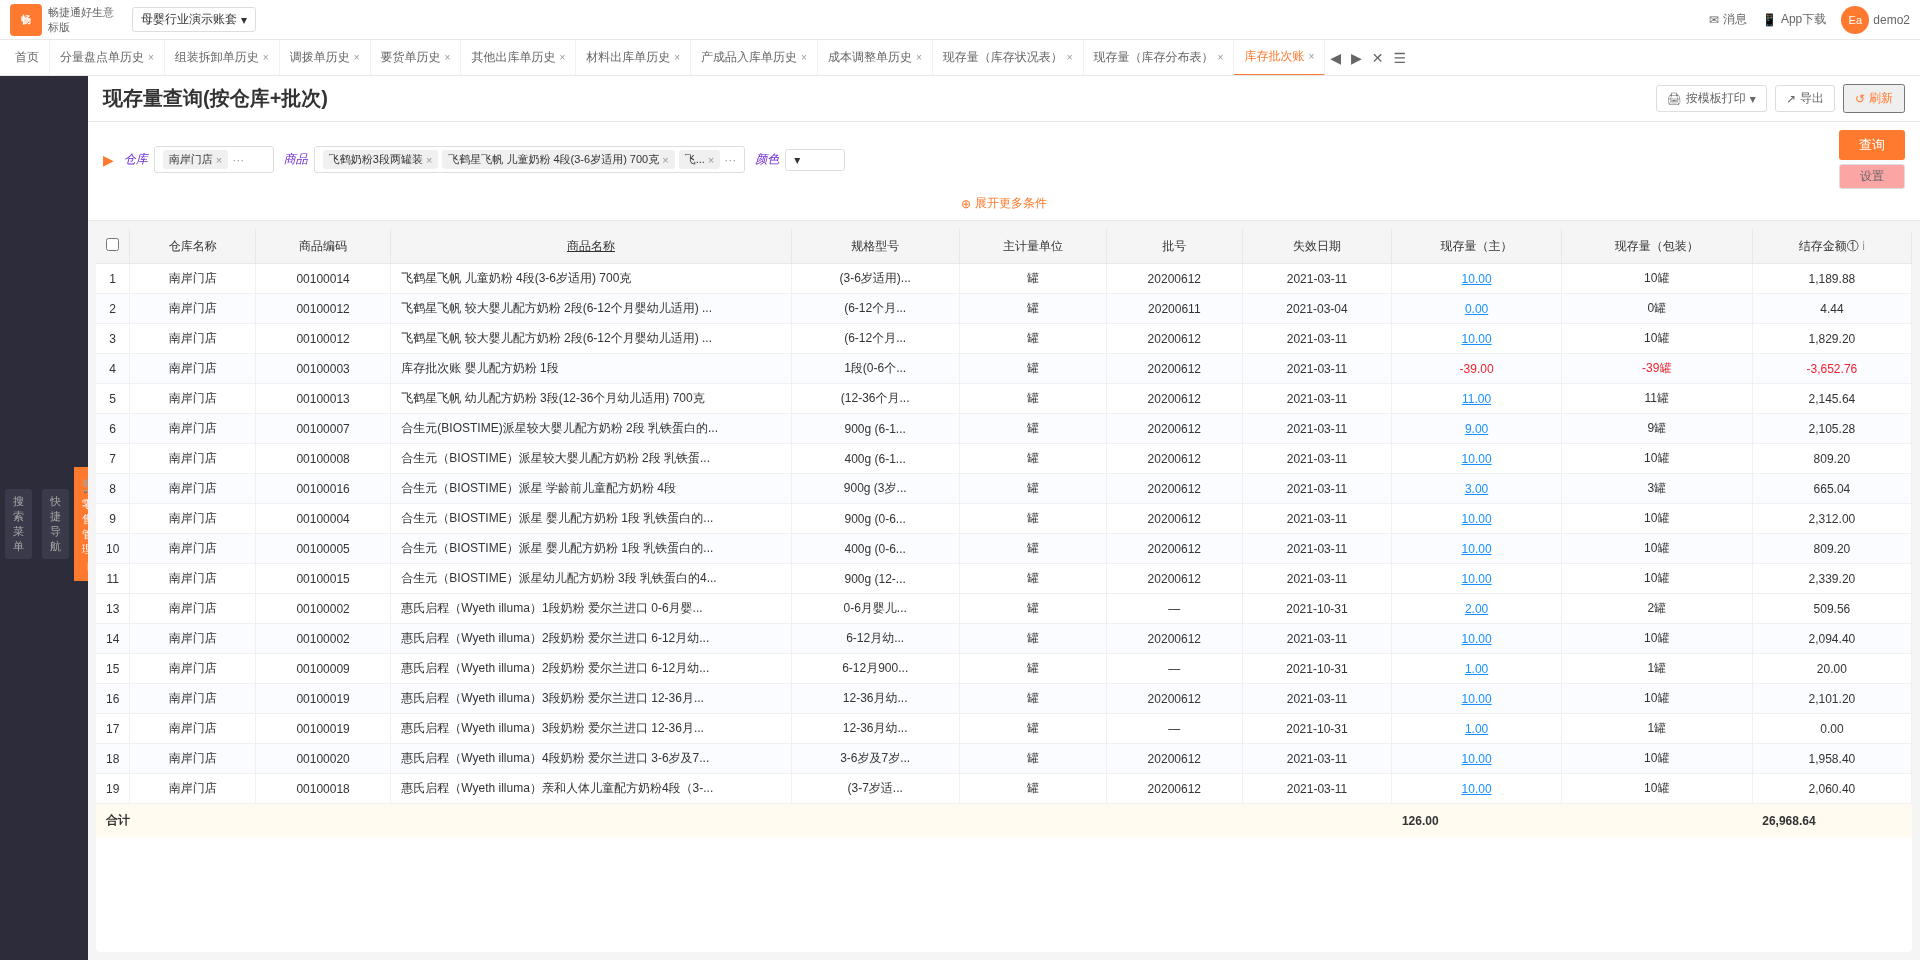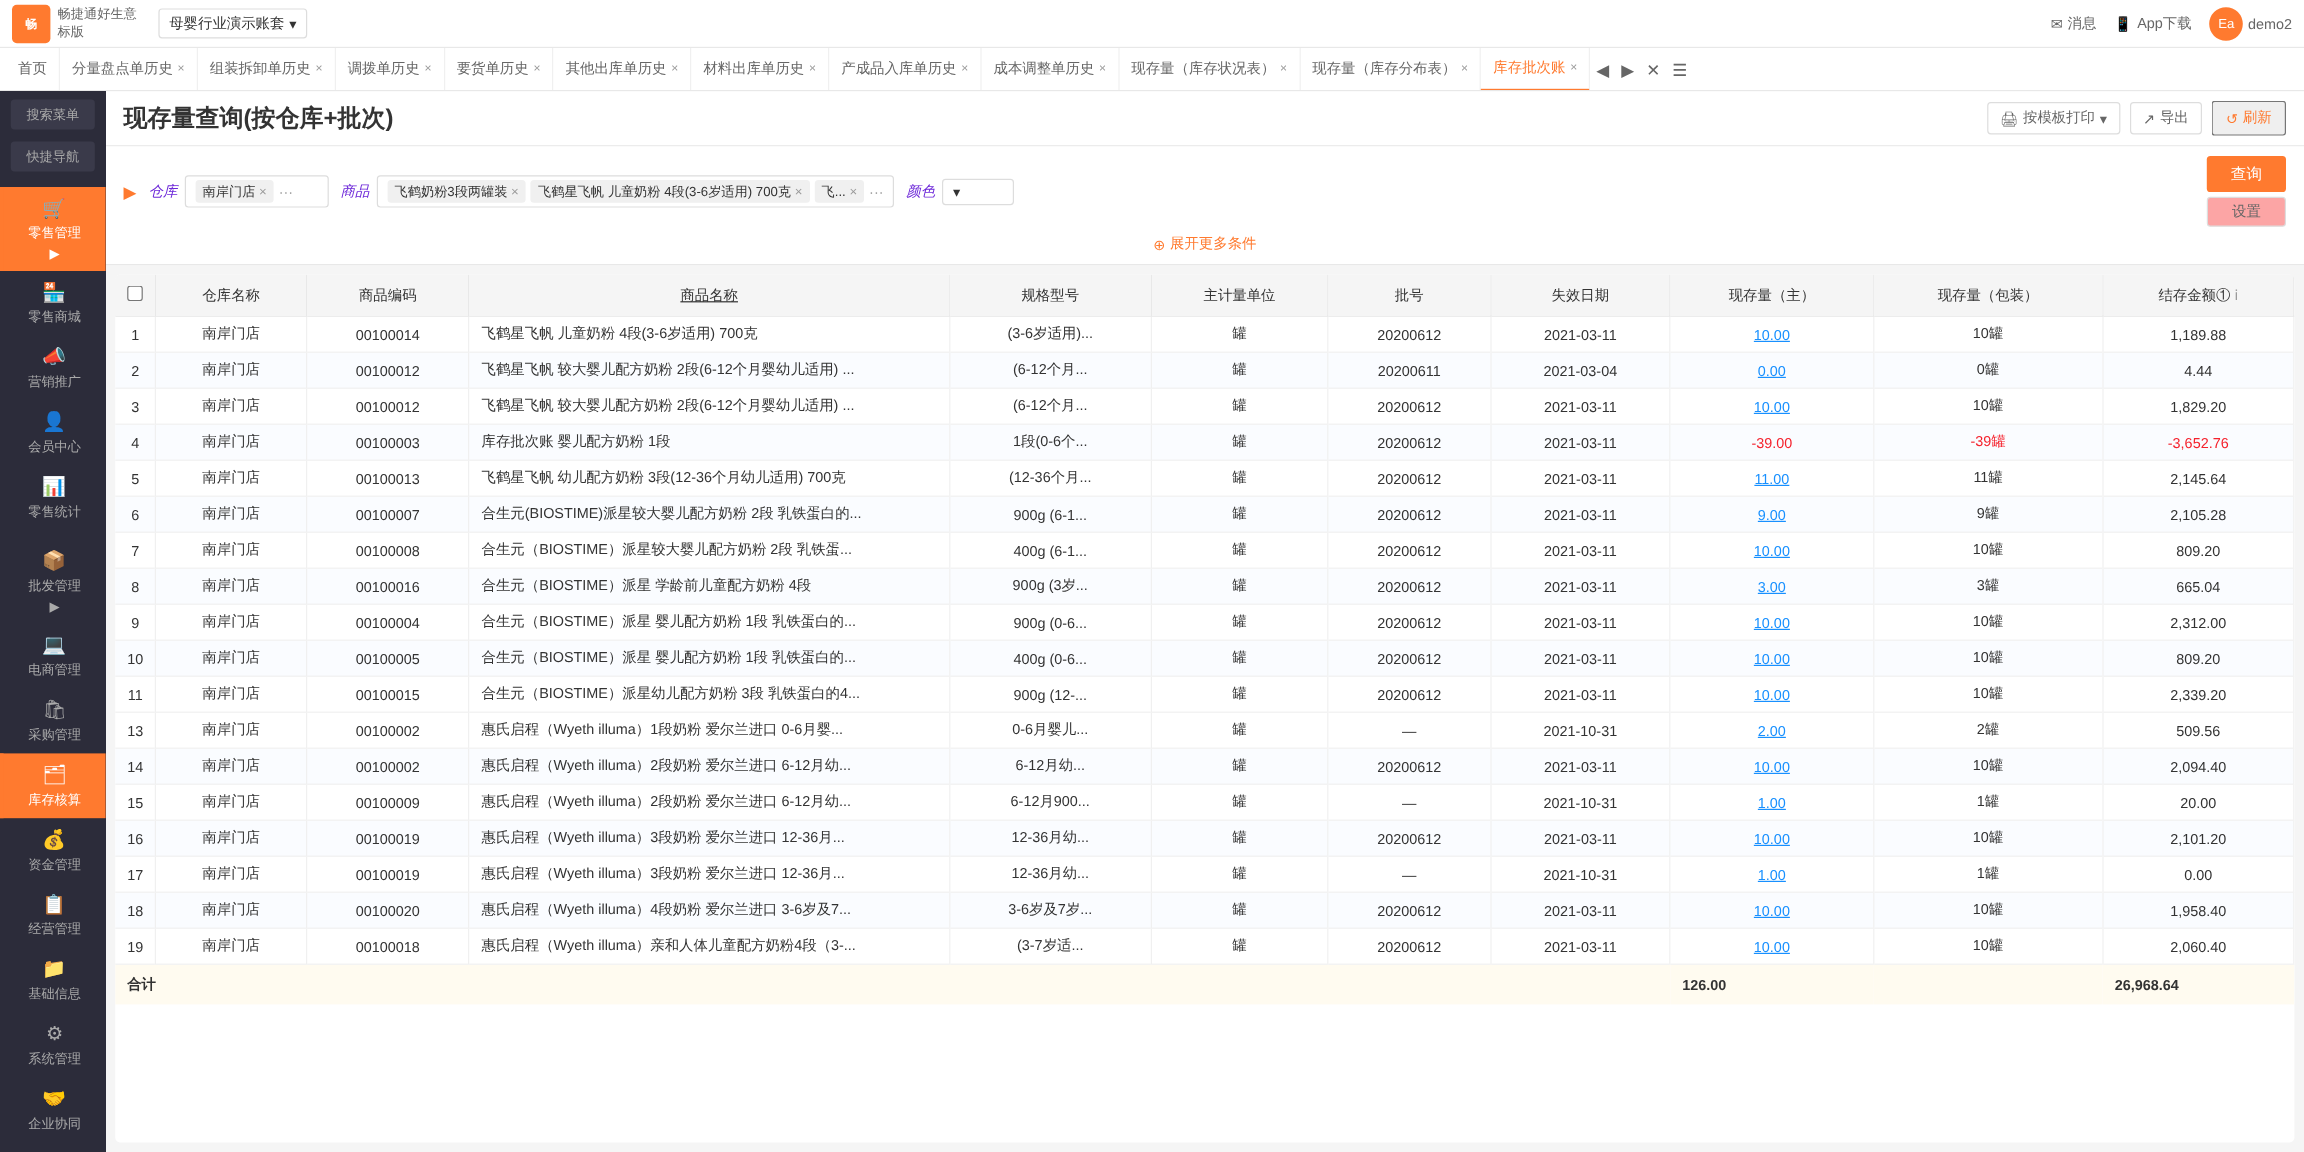--- a/index.html
+++ b/index.html
@@ -33,22 +33,22 @@
     }
     .tab-item.active { color: #ff7a2f; border-bottom: 2px solid #ff7a2f; }
     .tab-item .close-icon { color: #999; font-size: 10px; cursor: pointer; }
     .tab-nav-btn { padding: 0 5px; cursor: pointer; color: #666; font-size: 14px; }
 
     
     .main-layout { display: flex; height: calc(960px - 76px); }
 
     
     .sidebar {
-      width: 88px; background: #2c2c3a; display: flex; flex-direction: column;
-      align-items: center; padding-top: 2px; flex-shrink: 0; overflow-y: auto;
+      width: 88px; background: #2c2c3a; display: flex; 
+      align-items: center; padding-top: 12px; flex-shrink: 0; overflow-y: auto;
     }
     .sidebar-item {
       width: 100%; display: flex; flex-direction: column; align-items: center;
       padding: 8px 5px; cursor: pointer; color: #aaa; font-size: 11px; gap: 3px;
       border-left: 3px solid transparent;
     }
     .sidebar-item.active { color: #fff; background: #ff7a2f; border-left: 3px solid #ff7a2f; }
     .sidebar-item .s-icon { font-size: 16px; }
     .sidebar-search { background: #3a3a4a; border-radius: 3px; padding: 5px 8px; color: #aaa; font-size: 11px; margin: 5px; width: 80%; text-align: center; cursor: pointer; }
     .sidebar-nav { background: #3a3a4a; border-radius: 3px; padding: 5px 8px; color: #aaa; font-size: 11px; margin: 5px; width: 80%; text-align: center; cursor: pointer; }

